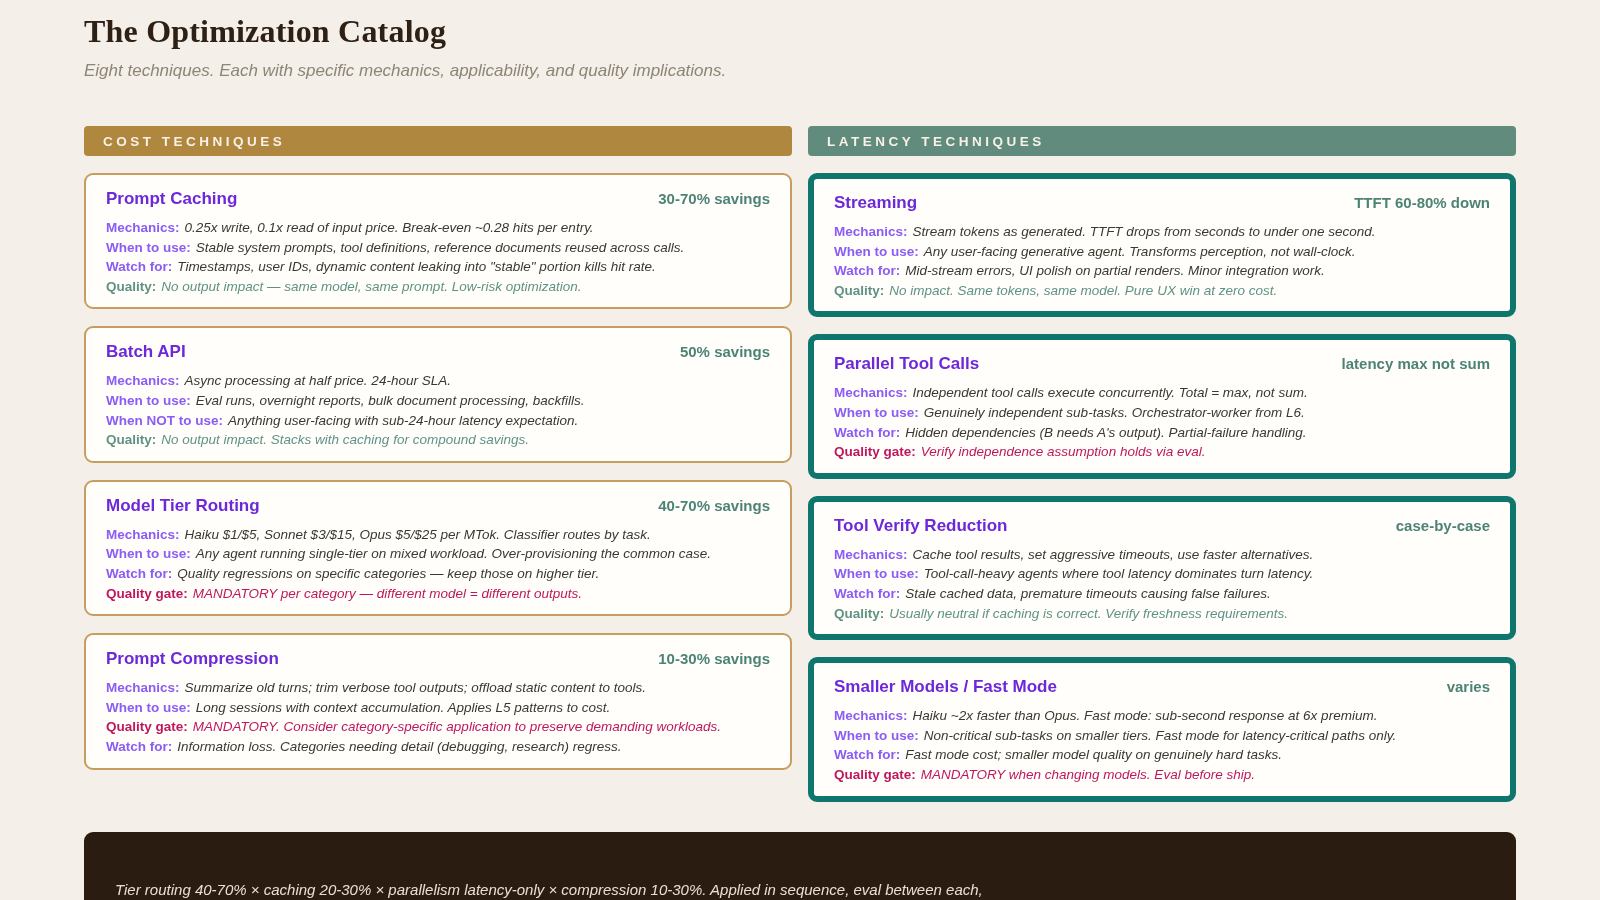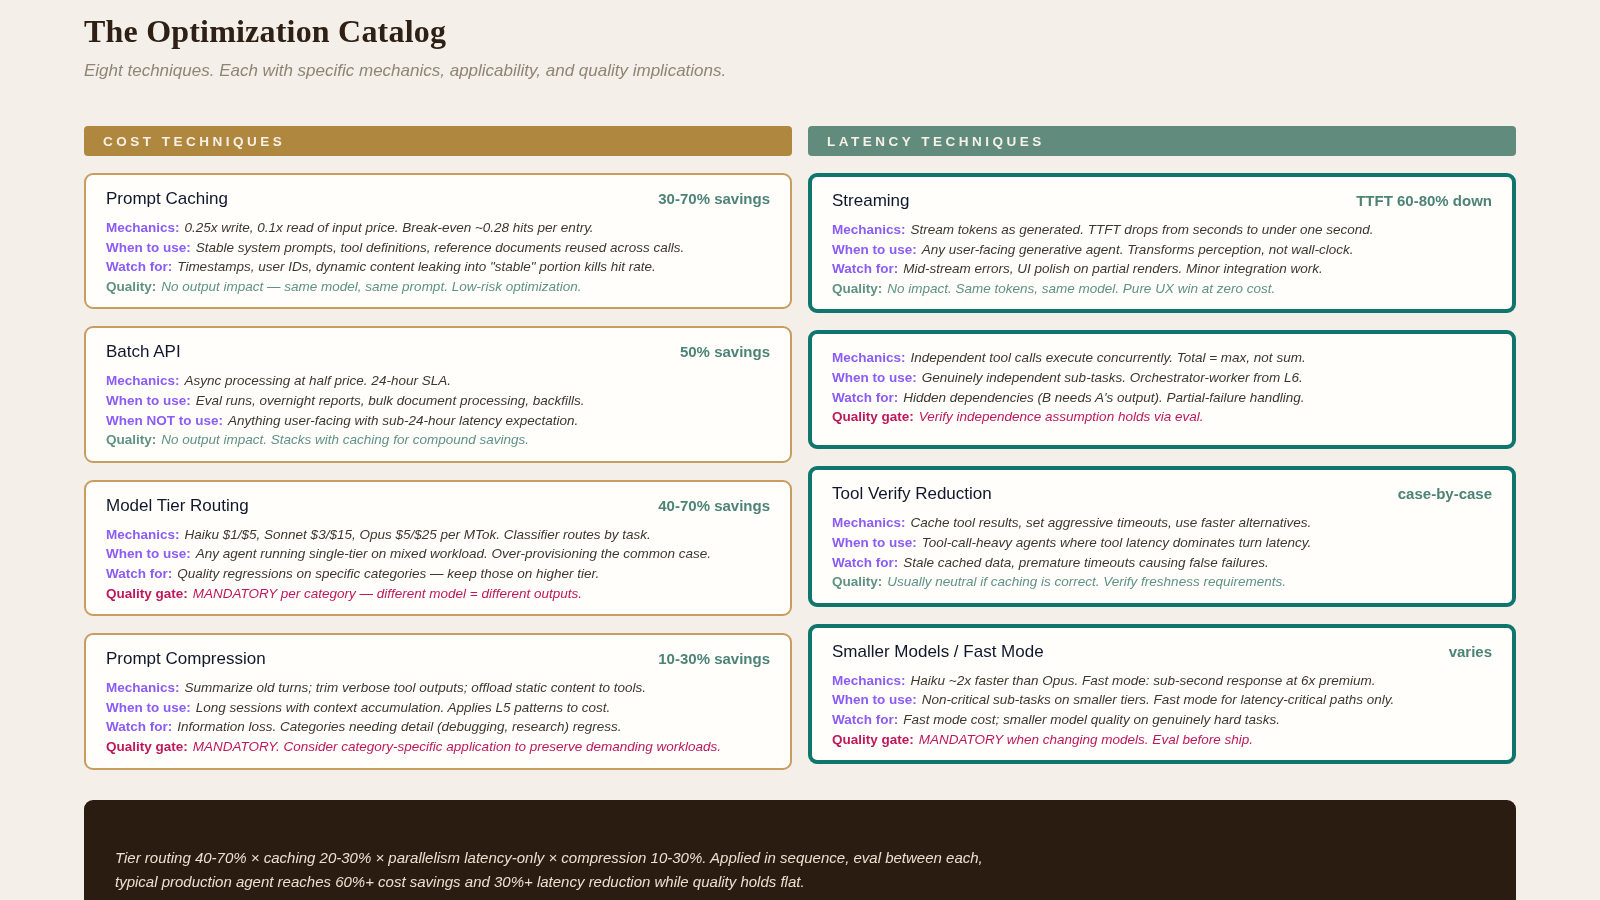--- a/index.html
+++ b/index.html
@@ -50,31 +50,31 @@
   
   .card {
     background: #fffefb;
     border-radius: 9px;
     margin-top: 17px;
     padding: 14px 20px 11px 20px;
     min-height: 119px;
   }
   .card:first-of-type { margin-top: 20px; }
   .col-cost .card { border: 2px solid #c79d60; }
-  .col-latency .card { border: 4px solid #0f766e; }
+  .col-latency .card { border: 6px solid #0f766e; }
   .card-head {
     display: flex;
     justify-content: space-between;
     align-items: baseline;
     margin-bottom: 9px;
   }
   .card-title {
     font-size: 17px;
-    font-weight: 400;
-    color: #0f172a;
+    font-weight: 700;
+    color: #6d28d9;
   }
   .card-badge {
     font-size: 15px;
     font-weight: 700;
     color: #4d8376;
   }
   .line {
     font-size: 13.5px;
     line-height: 19.6px;
     color: #3b382f;
@@ -152,40 +152,44 @@
         <p class="line t-gate"><strong>Quality gate:</strong><em>MANDATORY per category — different model = different outputs.</em></p>
       </div>
 
       <div class="card">
         <div class="card-head">
           <span class="card-title">Prompt Compression</span>
           <span class="card-badge">10-30% savings</span>
         </div>
         <p class="line t-normal"><strong>Mechanics:</strong><em>Summarize old turns; trim verbose tool outputs; offload static content to tools.</em></p>
         <p class="line t-normal"><strong>When to use:</strong><em>Long sessions with context accumulation. Applies L5 patterns to cost.</em></p>
+        <p class="line t-gate"><strong>Quality gate:</strong><em>MANDATORY. Consider category-specific application to preserve demanding workloads.</em></p>
         <p class="line t-normal"><strong>Watch for:</strong><em>Information loss. Categories needing detail (debugging, research) regress.</em></p>
-        <p class="line t-gate"><strong>Quality gate:</strong><em>MANDATORY. Consider category-specific application to preserve demanding workloads.</em></p>
       </div>
     </div>
 
     <div class="col col-latency">
       <div class="col-header">LATENCY TECHNIQUES</div>
 
       <div class="card">
         <div class="card-head">
           <span class="card-title">Streaming</span>
           <span class="card-badge">TTFT 60-80% down</span>
         </div>
         <p class="line t-normal"><strong>Mechanics:</strong><em>Stream tokens as generated. TTFT drops from seconds to under one second.</em></p>
         <p class="line t-normal"><strong>When to use:</strong><em>Any user-facing generative agent. Transforms perception, not wall-clock.</em></p>
         <p class="line t-normal"><strong>Watch for:</strong><em>Mid-stream errors, UI polish on partial renders. Minor integration work.</em></p>
         <p class="line t-quality"><strong>Quality:</strong><em>No impact. Same tokens, same model. Pure UX win at zero cost.</em></p>
       </div>
 
       <div class="card">
+        <div class="card-head">
+          <span class="card-title">Parallel Tool Calls</span>
+          <span class="card-badge">latency max not sum</span>
+        </div>
         <p class="line t-normal"><strong>Mechanics:</strong><em>Independent tool calls execute concurrently. Total = max, not sum.</em></p>
         <p class="line t-normal"><strong>When to use:</strong><em>Genuinely independent sub-tasks. Orchestrator-worker from L6.</em></p>
         <p class="line t-normal"><strong>Watch for:</strong><em>Hidden dependencies (B needs A's output). Partial-failure handling.</em></p>
         <p class="line t-gate"><strong>Quality gate:</strong><em>Verify independence assumption holds via eval.</em></p>
       </div>
 
       <div class="card">
         <div class="card-head">
           <span class="card-title">Tool Verify Reduction</span>
           <span class="card-badge">case-by-case</span>

